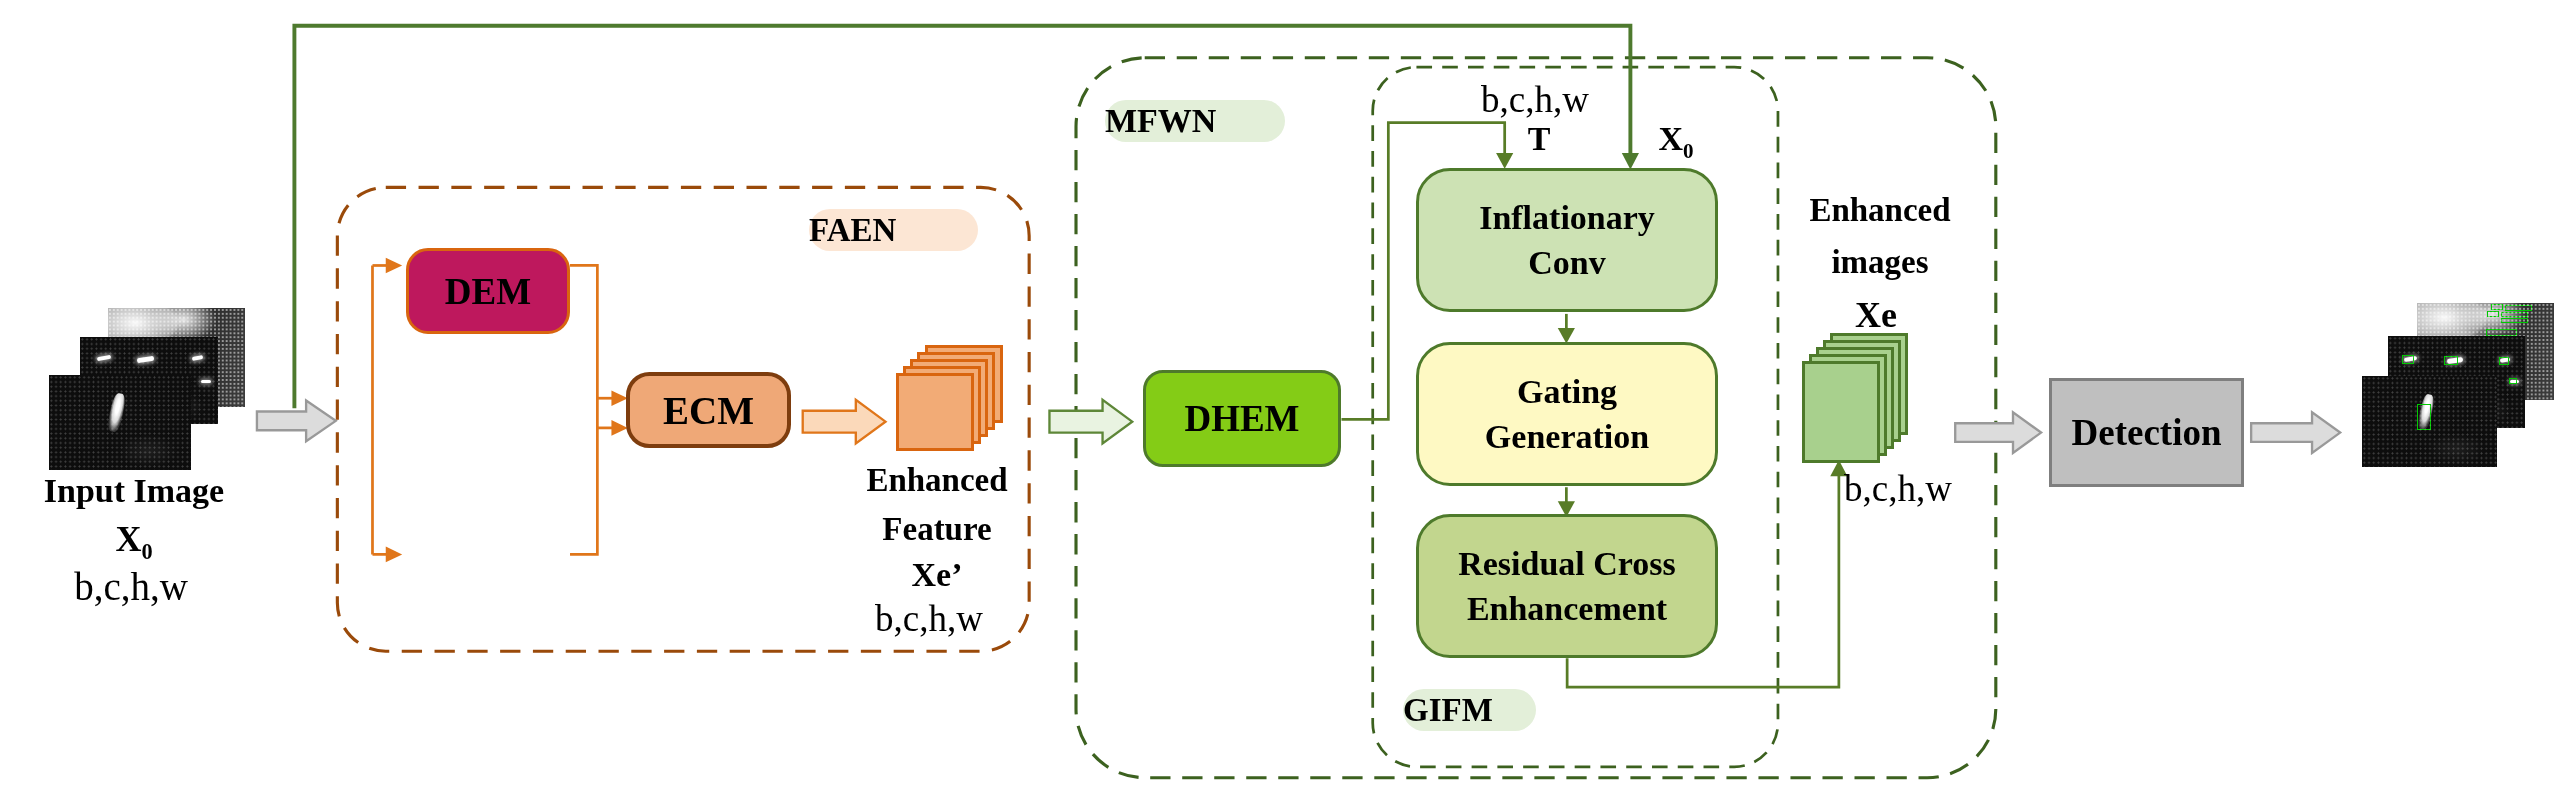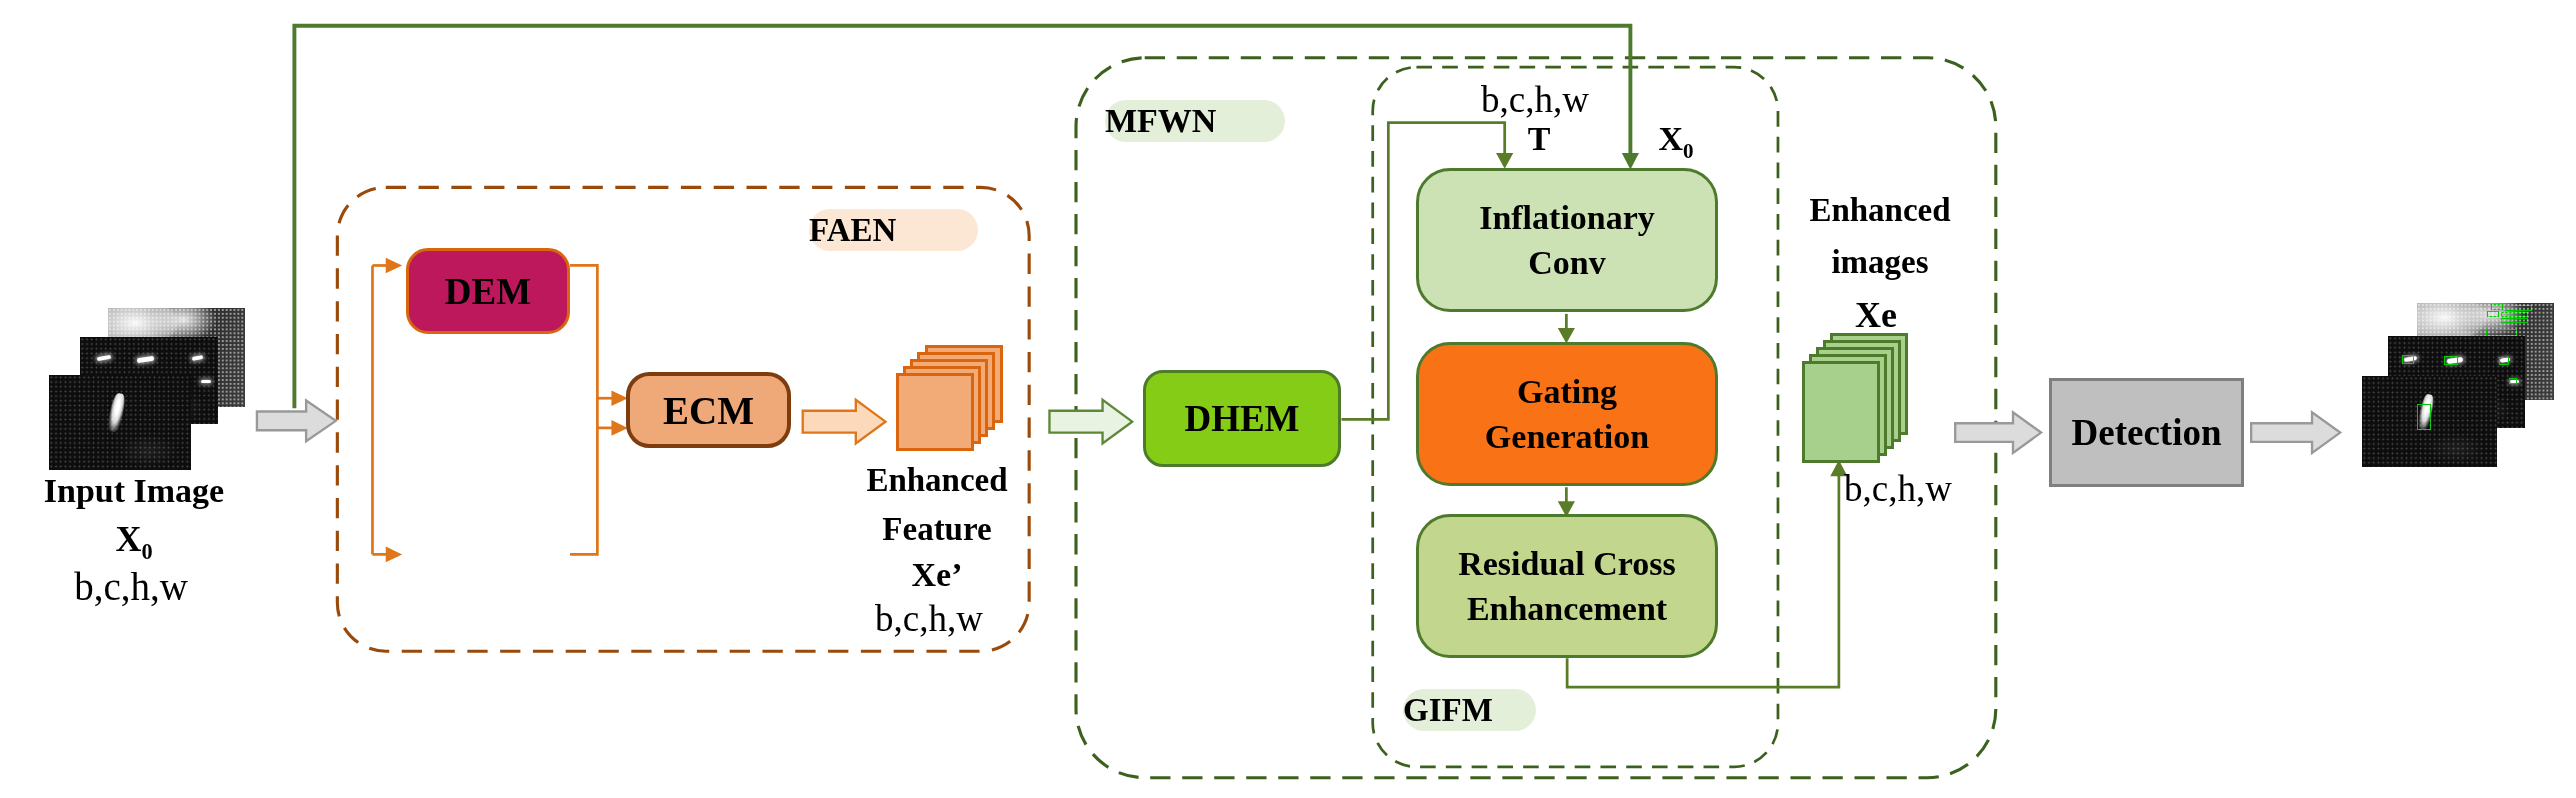--- a/index.html
+++ b/index.html
@@ -11,21 +11,21 @@
   .center{transform:translateX(-50%);}
   .f42{font-size:33px;} .f44{font-size:34px;} .f46{font-size:36px;}
   .f48{font-size:37px;} .f50{font-size:39px;}
 
   .box{position:absolute;display:flex;flex-direction:column;align-items:center;justify-content:center;
        text-align:center;font-weight:bold;box-sizing:border-box;}
   .modO{background:#be185d;border:3.9px solid #d9650f;border-radius:22px;font-size:37px;margin-top:23px;}
   .ecm{background:#efa877;border:4.7px solid #7e3d0e;border-radius:23.4px;font-size:39px;}
   .dhem{background:#84cc16;border:3.9px solid #4e7a2b;border-radius:20px;font-size:37px;}
   .gblock{border:3.9px solid #4e7a2b;border-radius:34px;font-size:34px;line-height:45px;}
-  .ic{background:#cde2b4;} .gg{background:#f97316;} .rce{background:#c2d68e;}
+  .ic{background:#cde2b4;} .gg{background:#fef9c3;} .rce{background:#c2d68e;}
   .det-module{background:#bfbfbf;border:3.9px solid #7f7f7f;font-size:37px;}
 
   .tag{position:absolute;display:flex;align-items:center;justify-content:flex-start;
        font-weight:bold;border-radius:21px;box-sizing:border-box;}
   .tagO{background:#fce6d4;} .tagG{background:#e3efd9;}
 
   .sq{position:absolute;box-sizing:border-box;}
   .sqO{width:78px;height:78px;background:#f2ab76;border:3.1px solid #d9650f;}
   .sqG{width:78px;height:102px;background:#a8d08d;border:3.1px solid #4e7a2b;}
 

